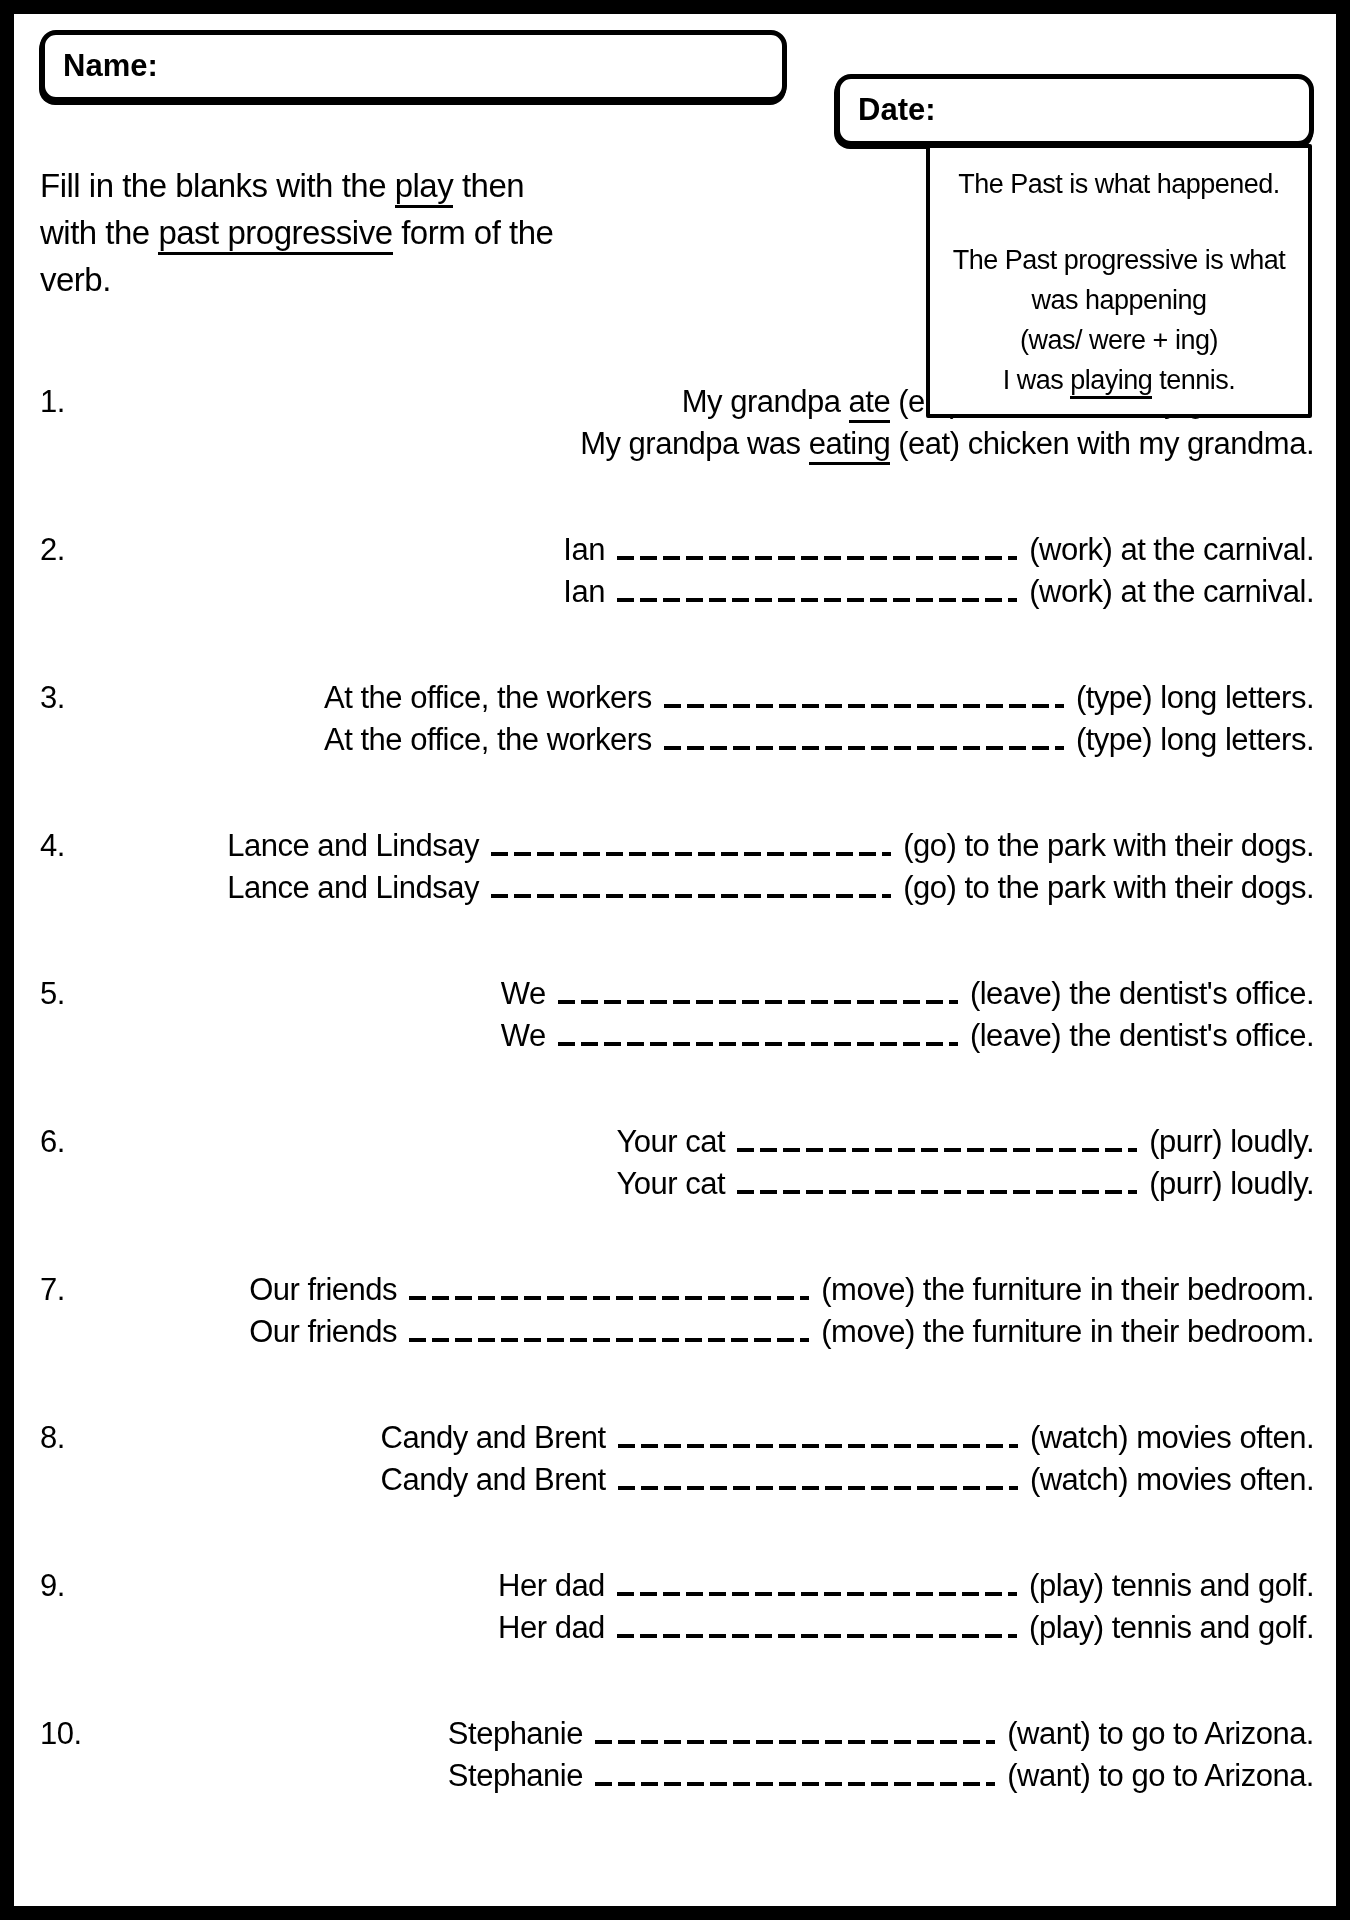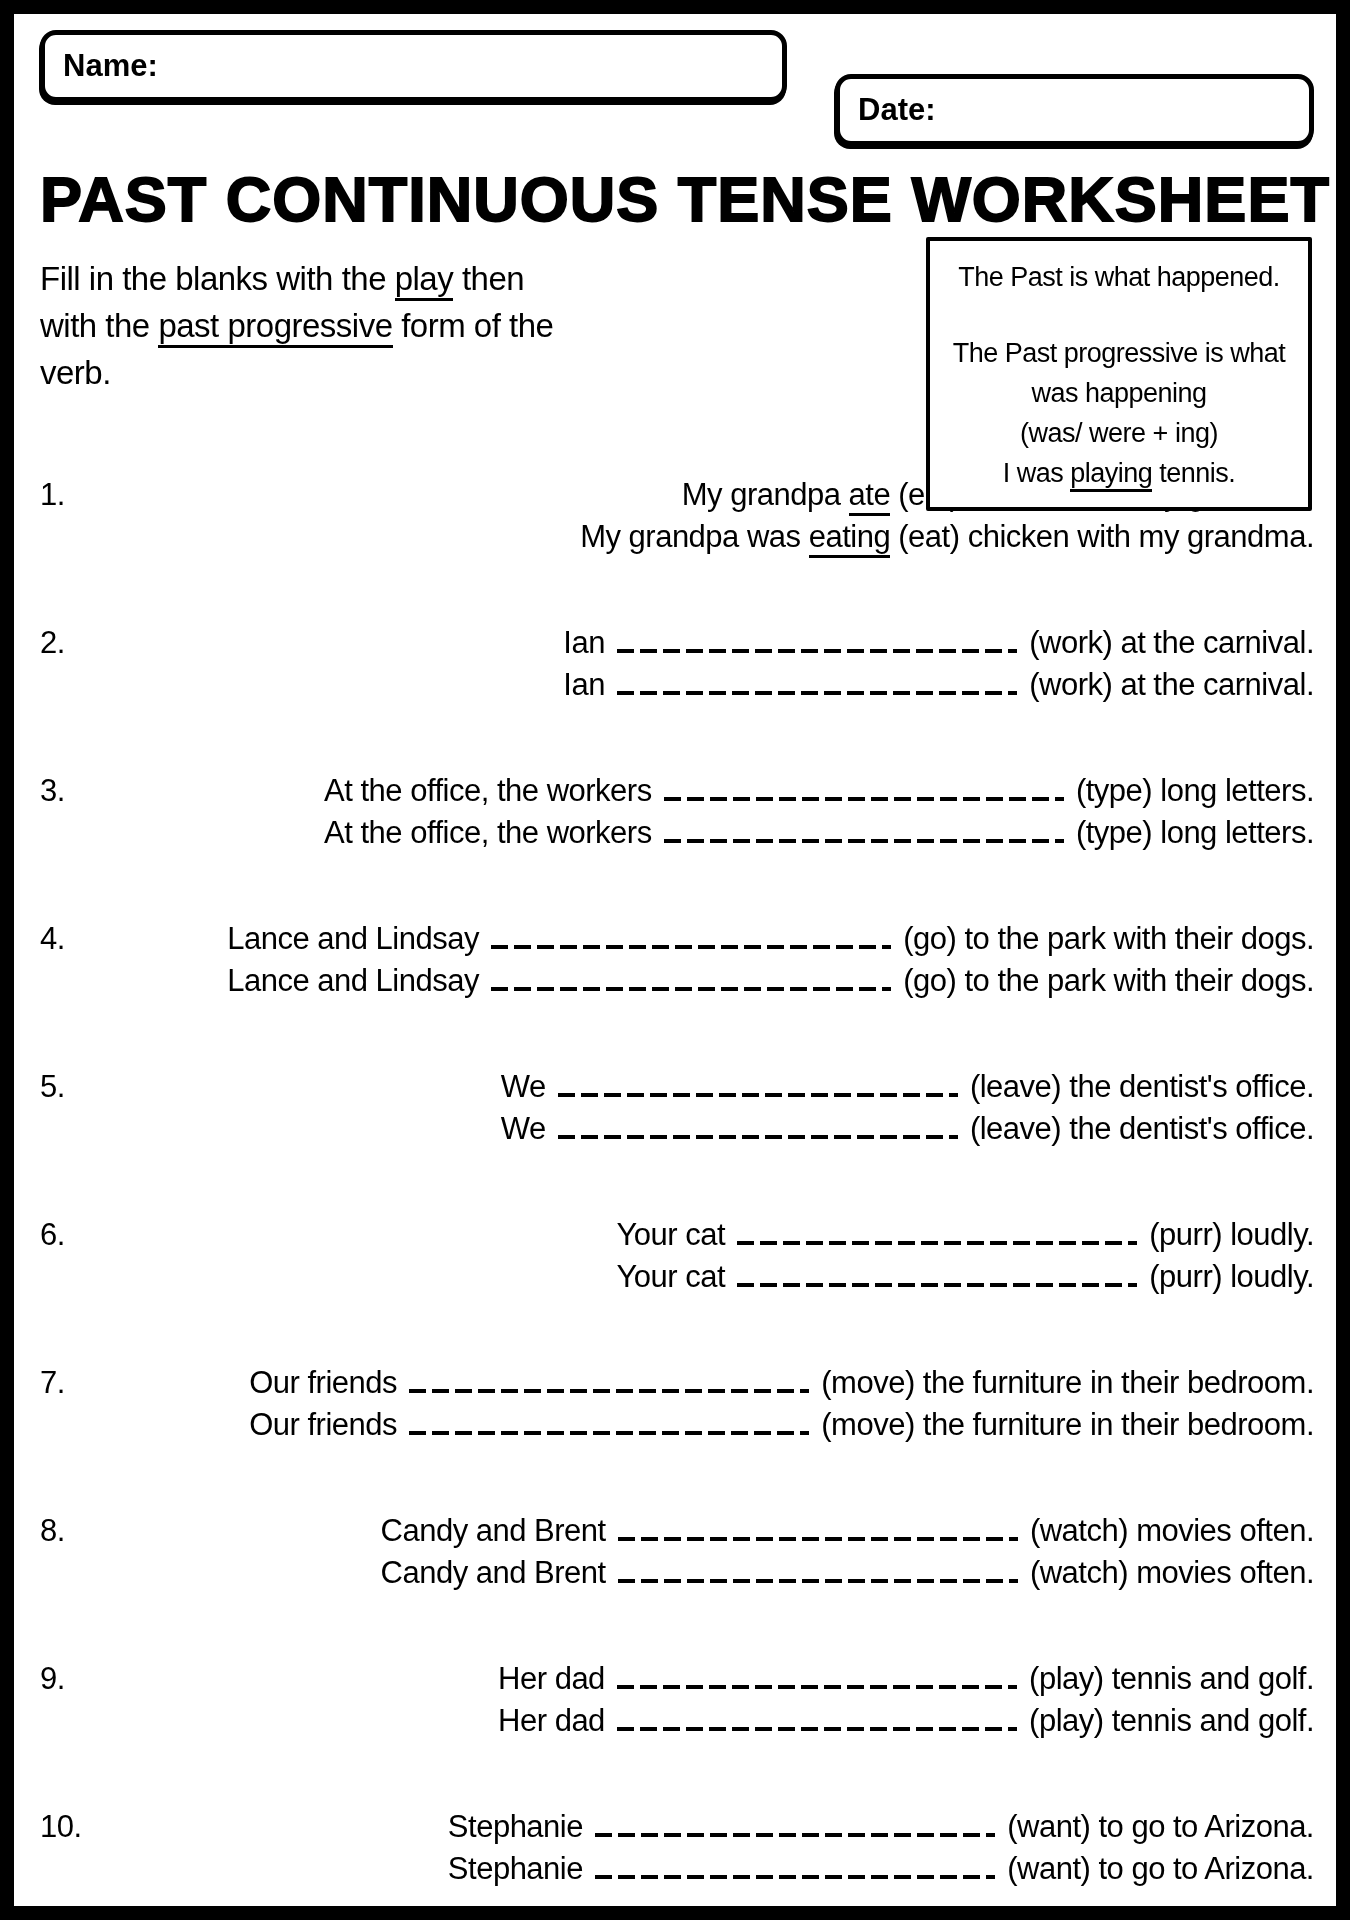--- a/index.html
+++ b/index.html
@@ -97,21 +97,20 @@
 
   <div class="header">
     <div class="field-box name-box">
       <span class="field-label">Name:</span>
     </div>
     <div class="field-box date-box">
       <span class="field-label">Date:</span>
     </div>
   </div>
 
-  <h1 class="title">PAST CONTINUOUS TENSE WORKSHEET</h1>
 
   <div class="content">
     <div class="instructions" id="instructions">
         <div class="i-line"><span>Fill in the blanks with the </span><span class="u">play</span><span> then</span></div>
         <div class="i-line"><span>with the </span><span class="u">past progressive</span><span> form of the</span></div>
         <div class="i-line"><span>verb.</span></div>
       </div>
     <div class="info-box" id="info-box">
         <div class="ib-line"><span>The Past is what happened.</span></div>
         <div class="ib-spacer"></div>

